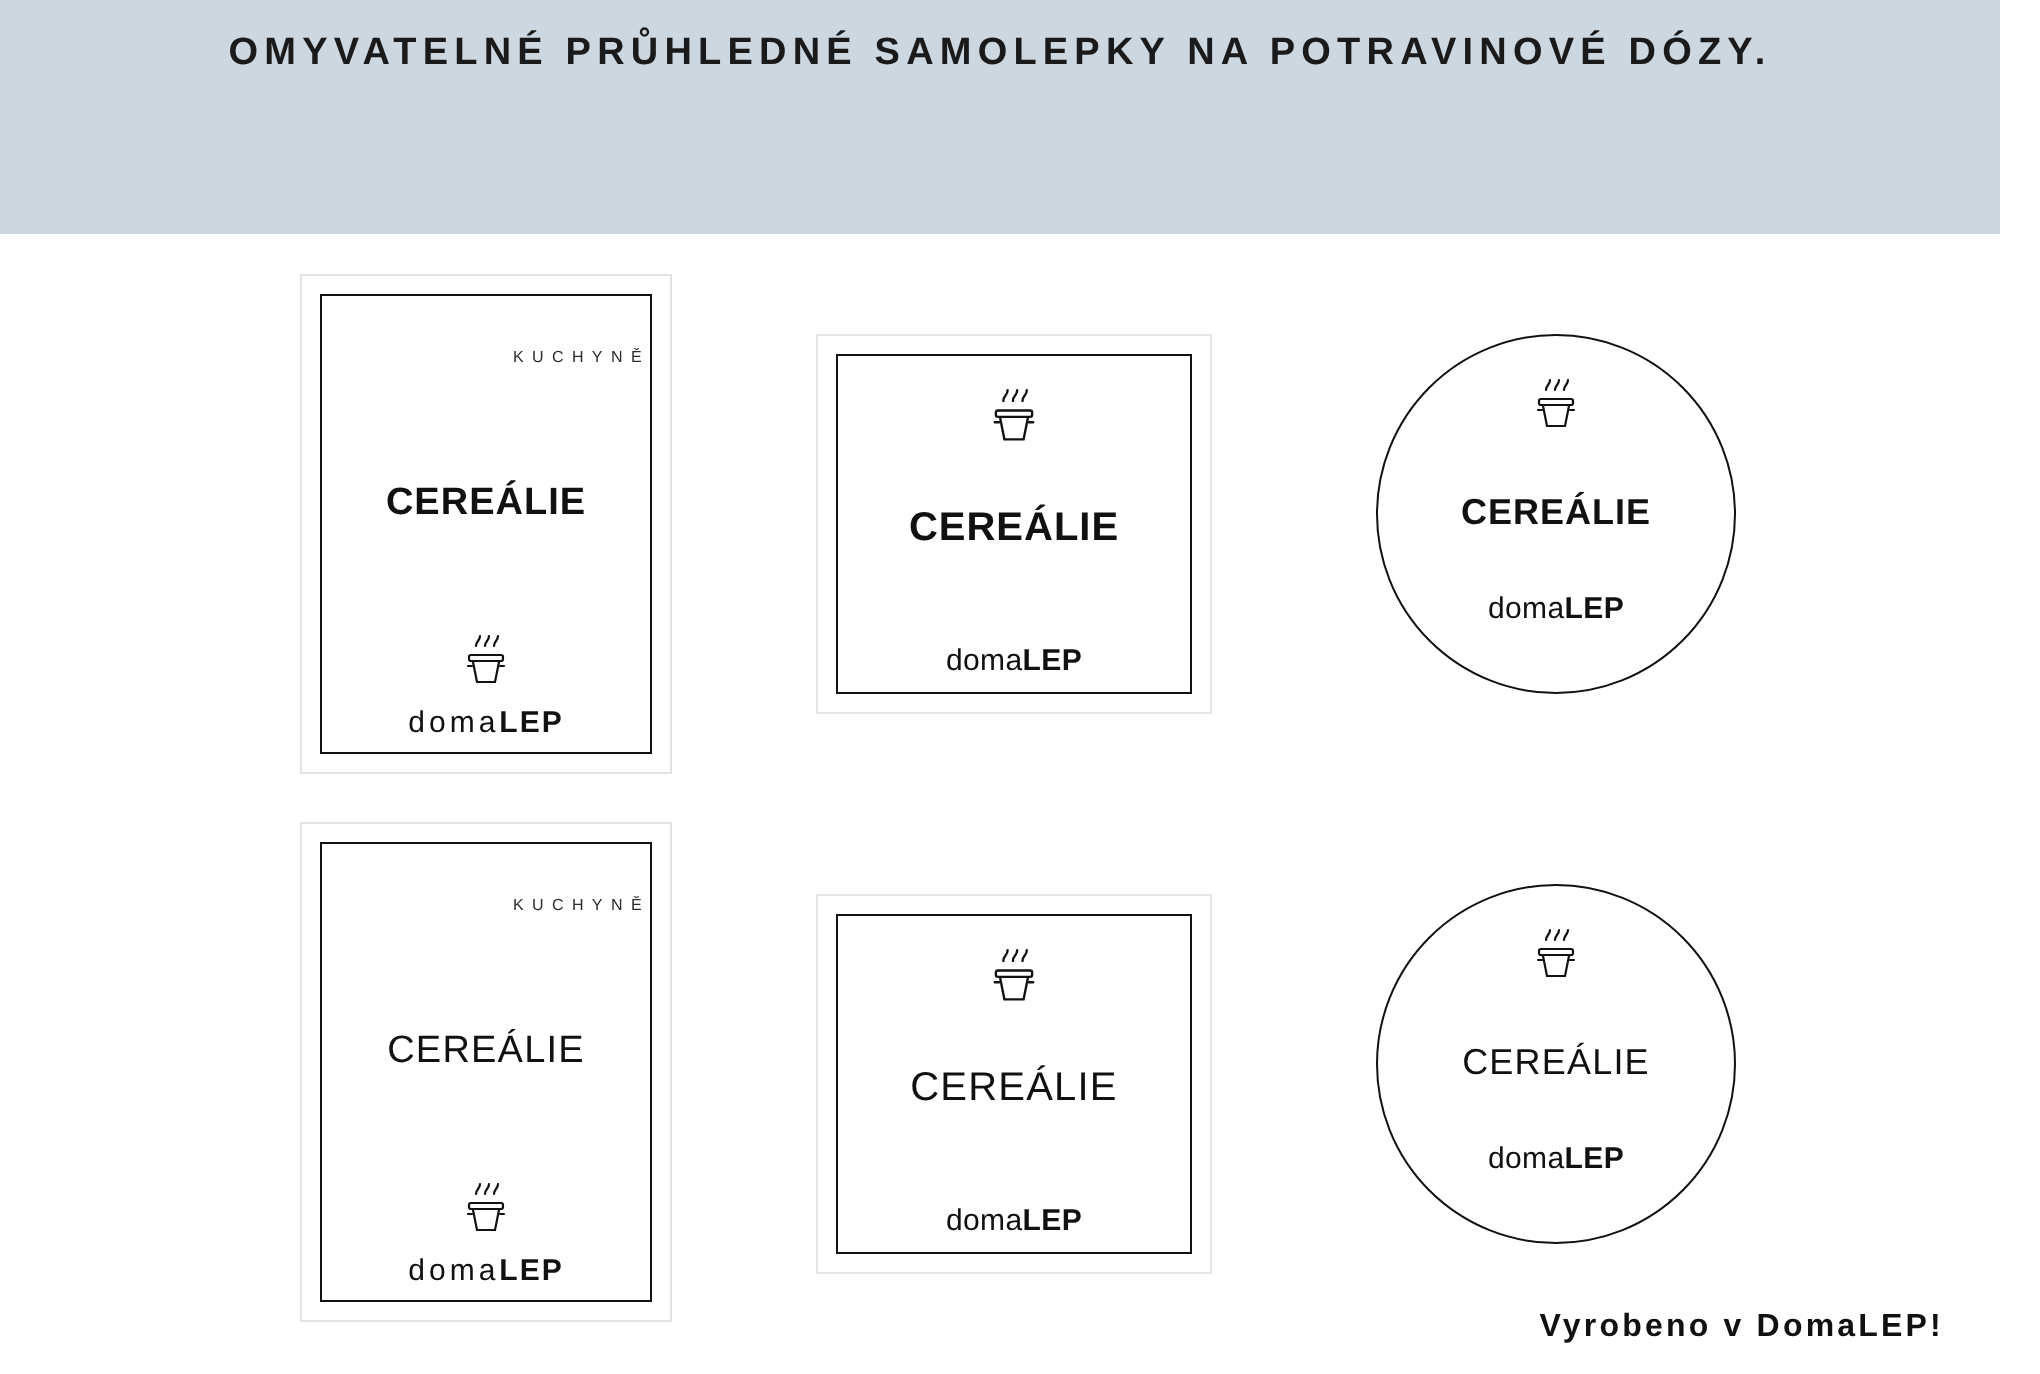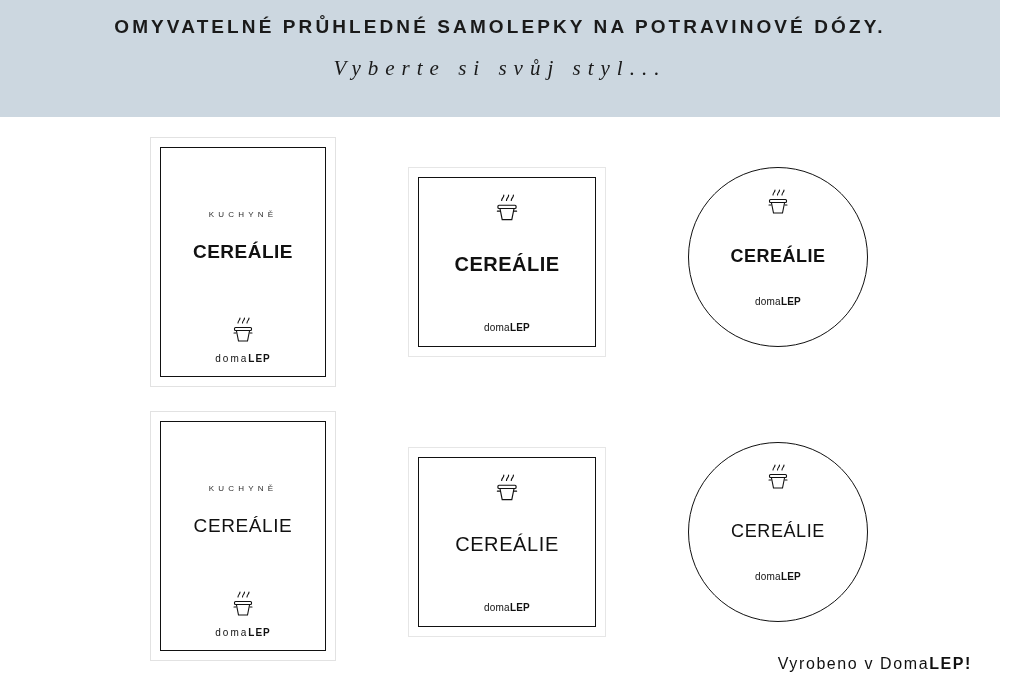--- a/index.html
+++ b/index.html
@@ -115,43 +115,42 @@
     display: flex;
     flex-direction: column;
     align-items: center;
   }
 
   .kitchen-word {
     font-family: "Liberation Sans", sans-serif;
     font-size: 8px;
     letter-spacing: 4.2px;
     color: #2b2b2b;
-    text-align: center;
-    position: absolute;
-    width: 100%;
-    margin-top: 36px;
+    text-align: right;
+    position: absolute;
+    width: 100%;
   }
 
   .main-word {
     font-family: "Liberation Sans", sans-serif;
     color: #111111;
     text-align: center;
     position: absolute;
     width: 100%;
     white-space: nowrap;
   }
   .w-bold { font-weight: bold; }
   .w-regular { font-weight: normal; }
 
   .brand {
     position: absolute;
     width: 100%;
     text-align: center;
     font-family: "Liberation Sans", sans-serif;
-    font-size: 10px;
+    font-size: 15px;
     color: #111111;
     letter-spacing: 0.2px;
     white-space: nowrap;
   }
   .brand .brand-light { font-weight: normal; }
   .brand .brand-bold { font-weight: bold; }
 
   .pot-icon {
     position: absolute;
     width: 100%;
@@ -163,29 +162,28 @@
   .footer-note {
     position: absolute;
     right: 48px;
     bottom: 14px;
     font-family: "Liberation Sans", sans-serif;
     font-size: 16px;
     letter-spacing: 1.6px;
     color: #111111;
     white-space: nowrap;
   }
-  .footer-note .f-light { font-weight: normal; }
+  .footer-note .f-light { font-weight: bold; }
   .footer-note .f-bold { font-weight: bold; }
 </style>
 </head>
 <body>
 
 <div class="header-band">
   <div class="header-title">OMYVATELNÉ PRŮHLEDNÉ SAMOLEPKY NA POTRAVINOVÉ DÓZY.</div>
-  <div class="header-subtitle">Vyberte si svůj styl...</div>
 </div>
 
 <div class="gallery">
 
   <div class="label-item" style="left:150px; top:20px; width:186px; height:250px;">
     <div class="rect-outer" style="width:186px;height:250px;">
       <div class="rect-inner">
         <div class="kitchen-word" style="top:26px;">KUCHYNĚ</div>
         <div class="main-word w-bold" style="top:93px; font-size:19px; letter-spacing:0.5px;">CEREÁLIE</div>
         <div class="pot-icon" style="top:168px;">

